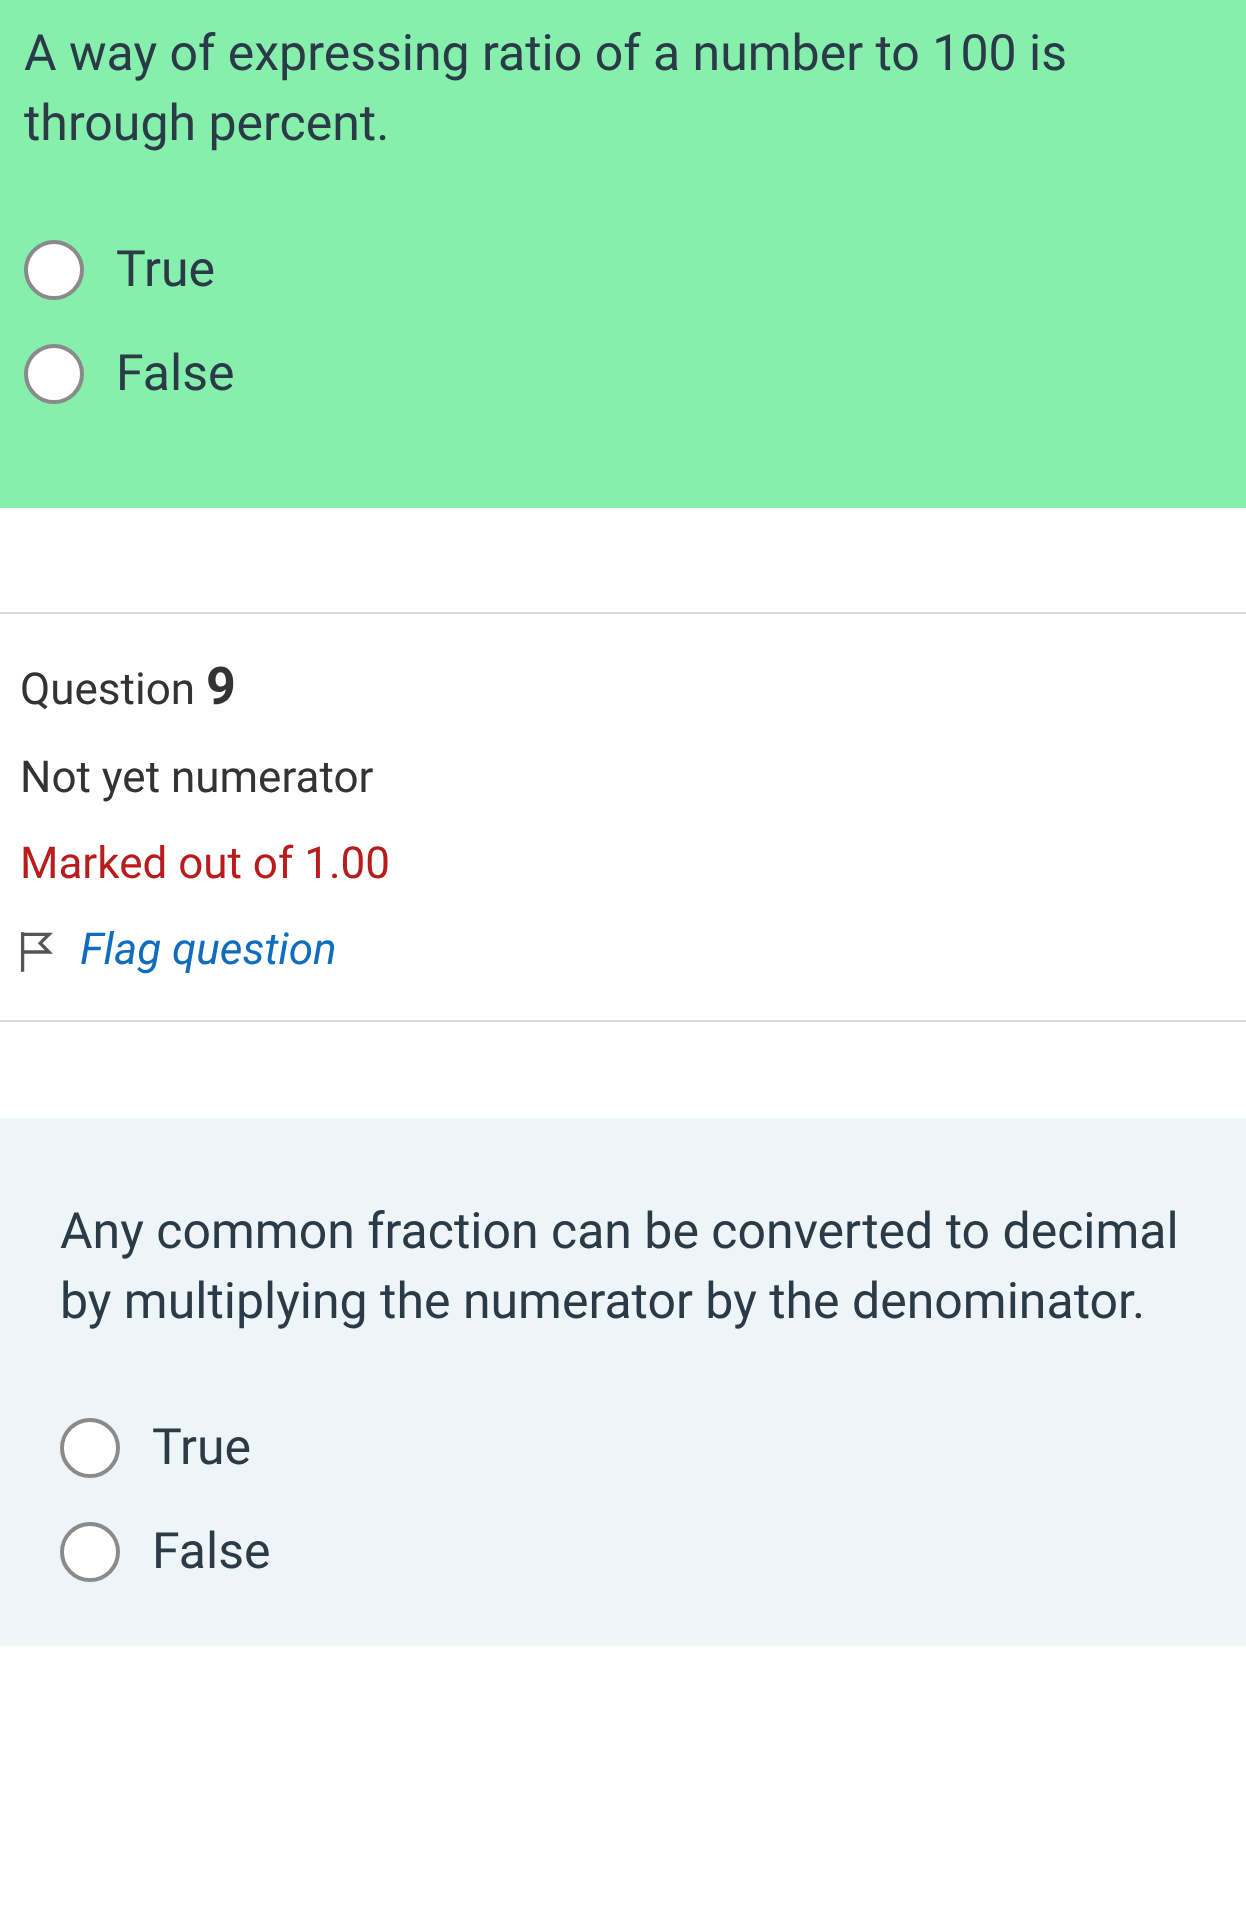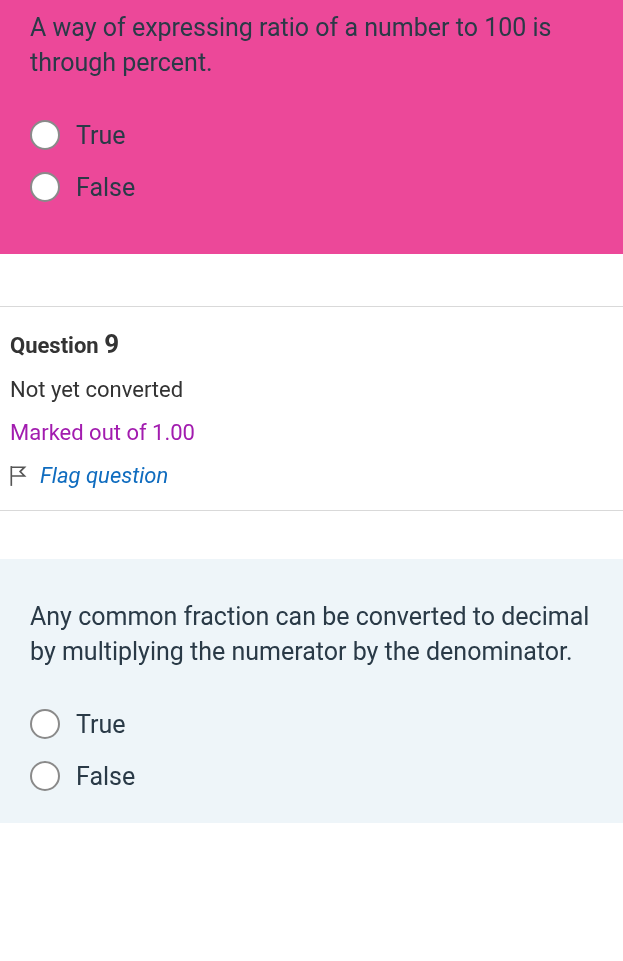--- a/index.html
+++ b/index.html
@@ -7,22 +7,22 @@
     padding: 0;
     box-sizing: border-box;
   }
   body {
     font-family: -apple-system, BlinkMacSystemFont, "Segoe UI", Roboto, "Helvetica Neue", Arial, sans-serif;
     background: #fff;
     width: 623px;
     color: #333;
   }
   .question-content {
-    background: #ec4899;
-    padding: 0 30px 30px 30px;
+    background: #86efac;
+    padding: 0 30px 30px 12px;
   }
   .question-text {
     font-size: 25px;
     color: #2a3a47;
     line-height: 1.4;
     padding-top: 10px;
   }
   .options {
     margin-top: 40px;
   }
@@ -55,34 +55,34 @@
     border-top: 1px solid #d9d9d9;
     border-bottom: 1px solid #d9d9d9;
     padding: 22px 10px 22px 10px;
   }
   .q-title {
     font-size: 22px;
     color: #333;
     margin-bottom: 18px;
   }
   .q-title .qword {
-    font-weight: 700;
+    font-weight: 400;
   }
   .q-title .qnum {
     font-weight: 700;
     font-size: 26px;
   }
   .q-status {
     font-size: 22px;
     color: #333;
     margin-bottom: 18px;
   }
   .q-marked {
     font-size: 22px;
-    color: #a21caf;
+    color: #b91c1c;
     margin-bottom: 18px;
   }
   .flag-row {
     display: flex;
     align-items: center;
     cursor: pointer;
     font-style: italic;
   }
   .flag-icon {
     width: 18px;
@@ -121,21 +121,21 @@
   </div>
 </div>
 
 <div class="gap"></div>
 
 <div class="question-header">
   <div class="q-title">
     <span class="qword">Question</span>
     <span class="qnum">9</span>
   </div>
-  <div class="q-status">Not yet converted</div>
+  <div class="q-status">Not yet numerator</div>
   <div class="q-marked">Marked out of 1.00</div>
   <div class="flag-row">
     <svg class="flag-icon" viewBox="0 0 16 20" fill="none" stroke="currentColor" stroke-width="1.5">
       <path d="M1 1 L1 19"></path>
       <path d="M1 2 L13 2 L9 6 L13 10 L1 10"></path>
     </svg>
     <span class="flag-text">Flag question</span>
   </div>
 </div>
 

